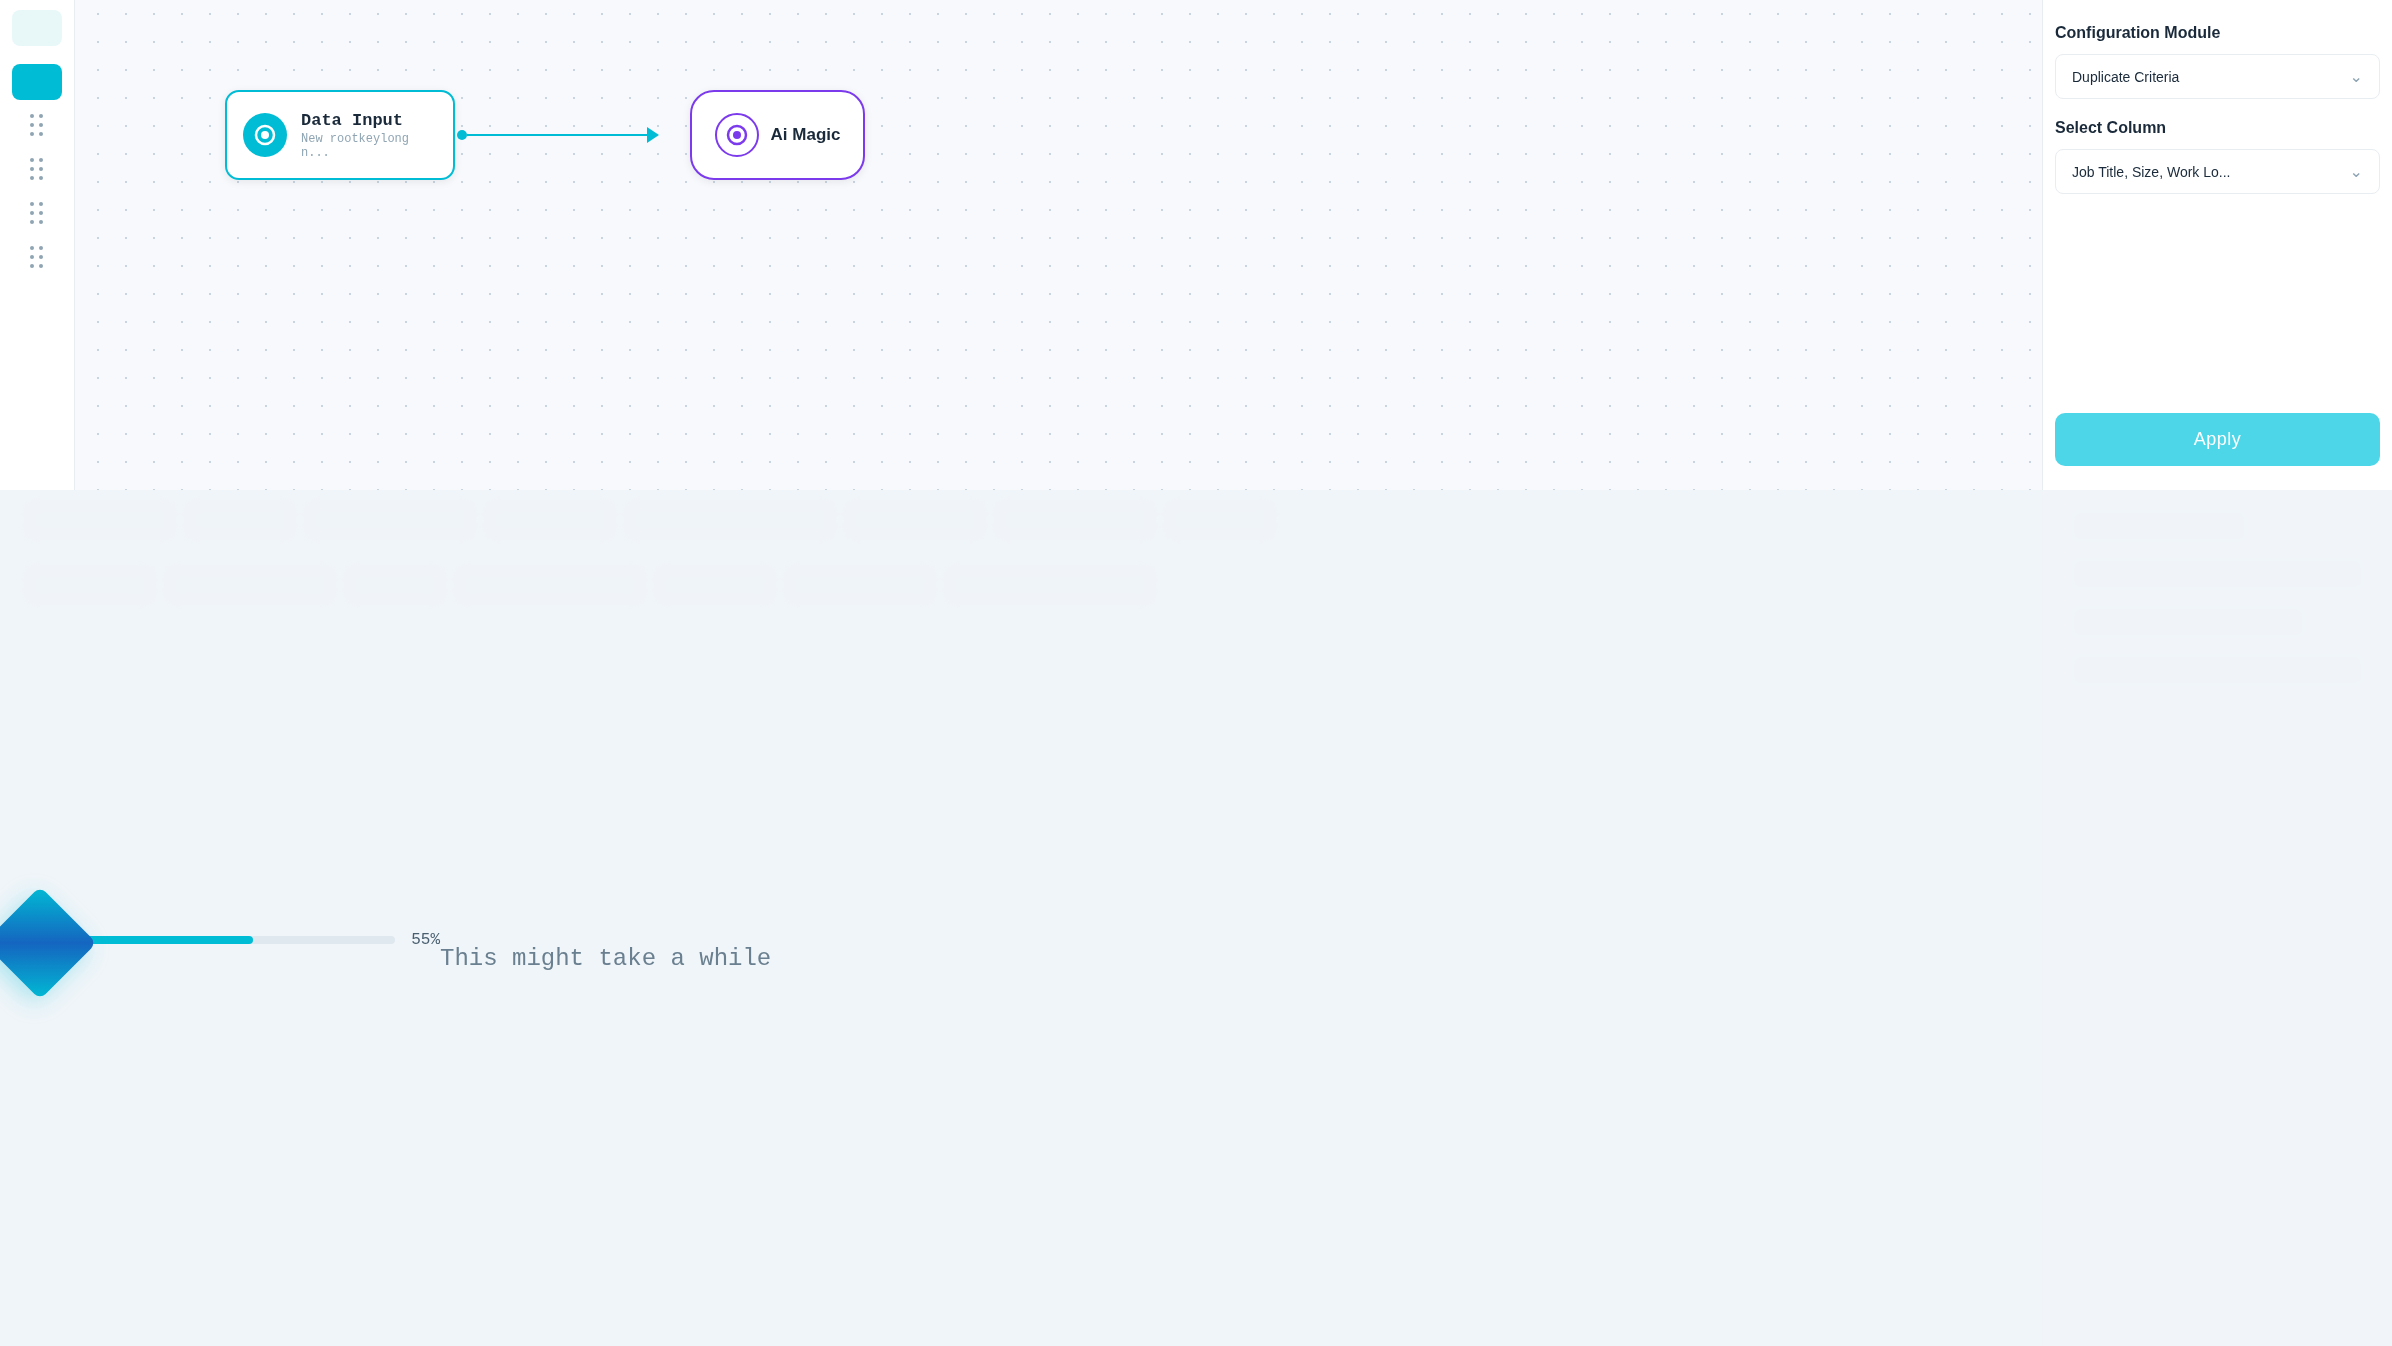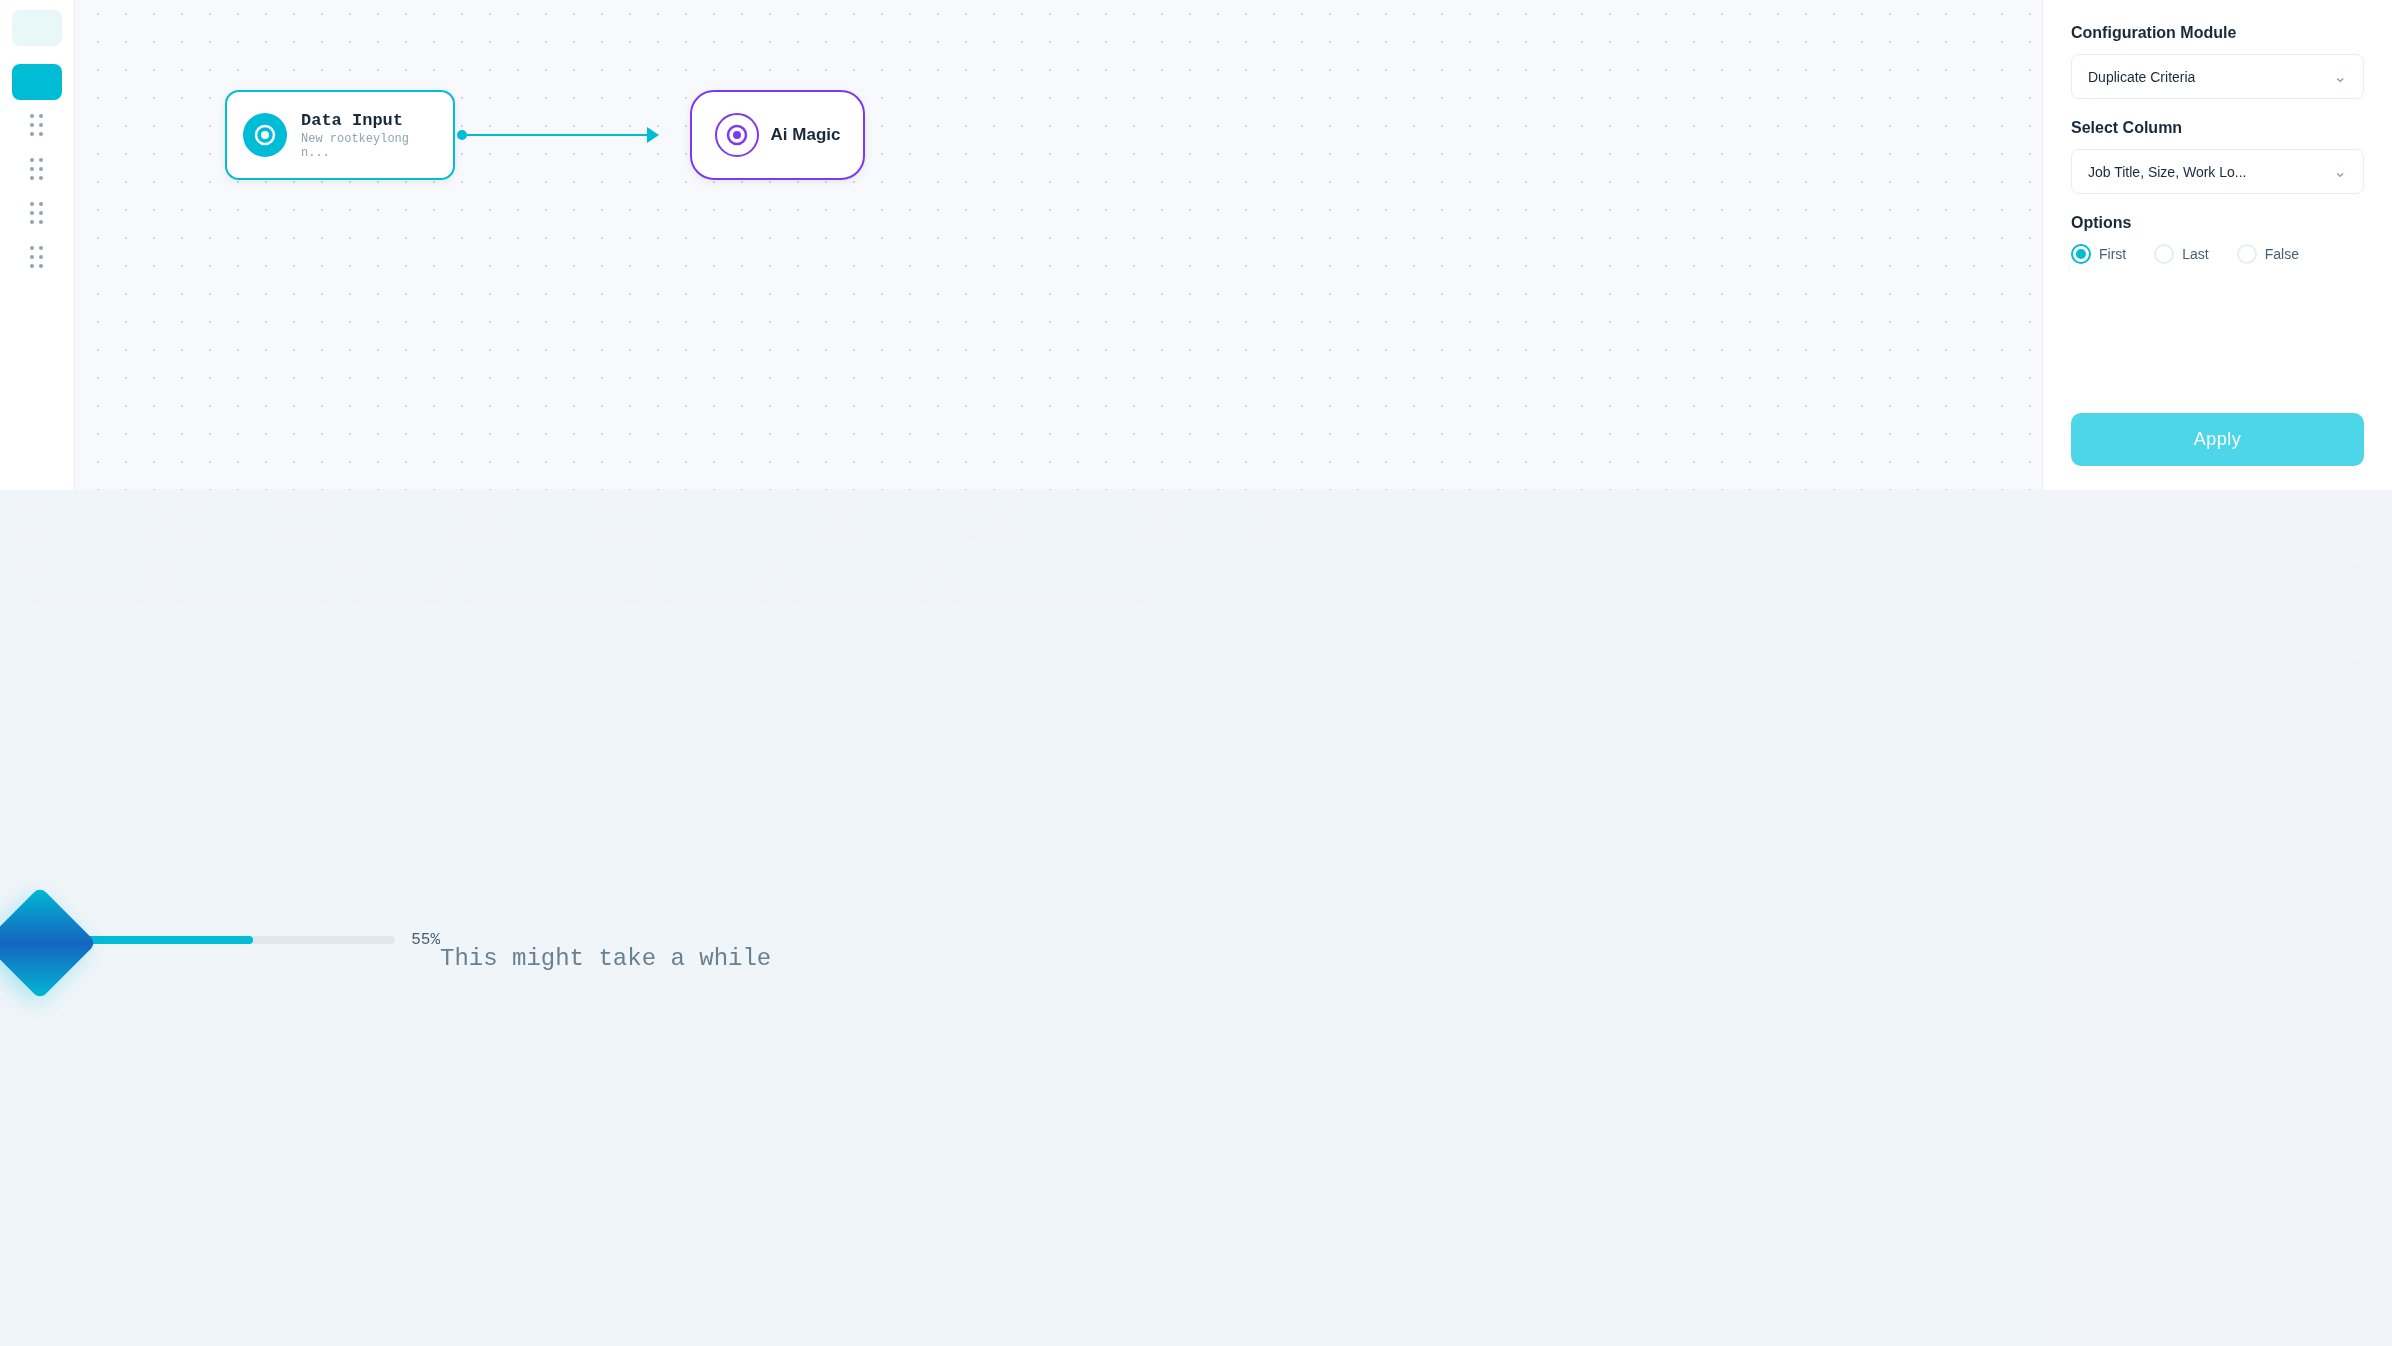--- a/index.html
+++ b/index.html
@@ -194,21 +194,21 @@
       justify-content: center;
       flex-shrink: 0;
     }
 
     
     .right-panel {
       width: 350px;
       height: 490px;
       background: white;
       border-left: 1px solid #e8edf2;
-      padding: 24px 28px;
+      padding: 24px 12px;
       display: flex;
       flex-direction: column;
       gap: 20px;
     }
 
     .panel-section-title {
       font-size: 16px;
       font-weight: 600;
       color: #1a2a3a;
       margin-bottom: 12px;
@@ -512,42 +512,20 @@
     </div>
 
     <div>
       <div class="panel-section-title">Select Column</div>
       <div class="dropdown-select">
         <span>Job Title, Size, Work Lo...</span>
         <span class="chevron-down">⌄</span>
       </div>
     </div>
 
-    <div>
-      <div class="panel-section-title">Options</div>
-      <div class="options-row">
-
-        <div class="radio-option">
-          <div class="radio-circle active">
-            <div class="radio-inner"></div>
-          </div>
-          <span class="radio-label">First</span>
-        </div>
-
-        <div class="radio-option">
-          <div class="radio-circle"></div>
-          <span class="radio-label">Last</span>
-        </div>
-
-        <div class="radio-option">
-          <div class="radio-circle"></div>
-          <span class="radio-label">False</span>
-        </div>
-      </div>
-    </div>
 
     <button class="apply-button">Apply</button>
   </div>
 
 </div>
 
 <div class="loading-overlay">
 
   <div class="diamond-container">
     <div class="diamond"></div>

